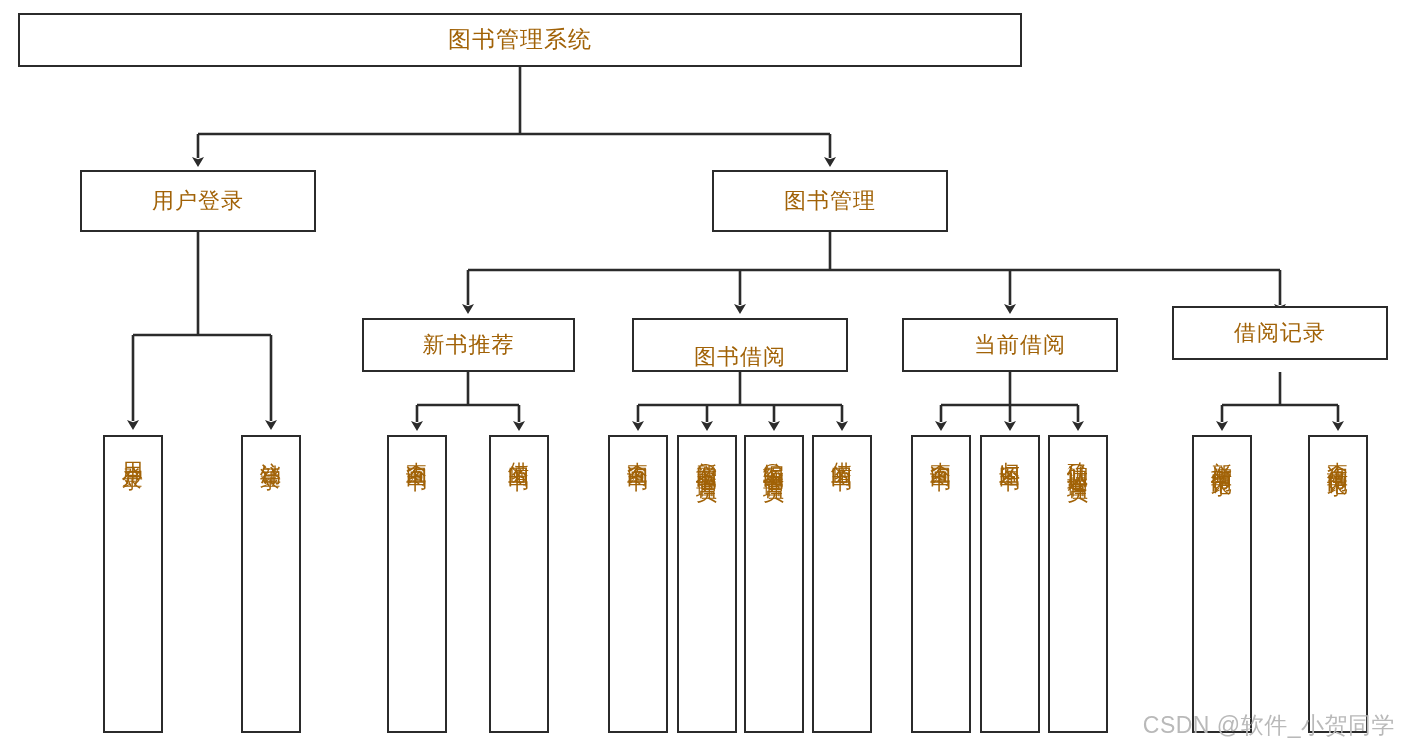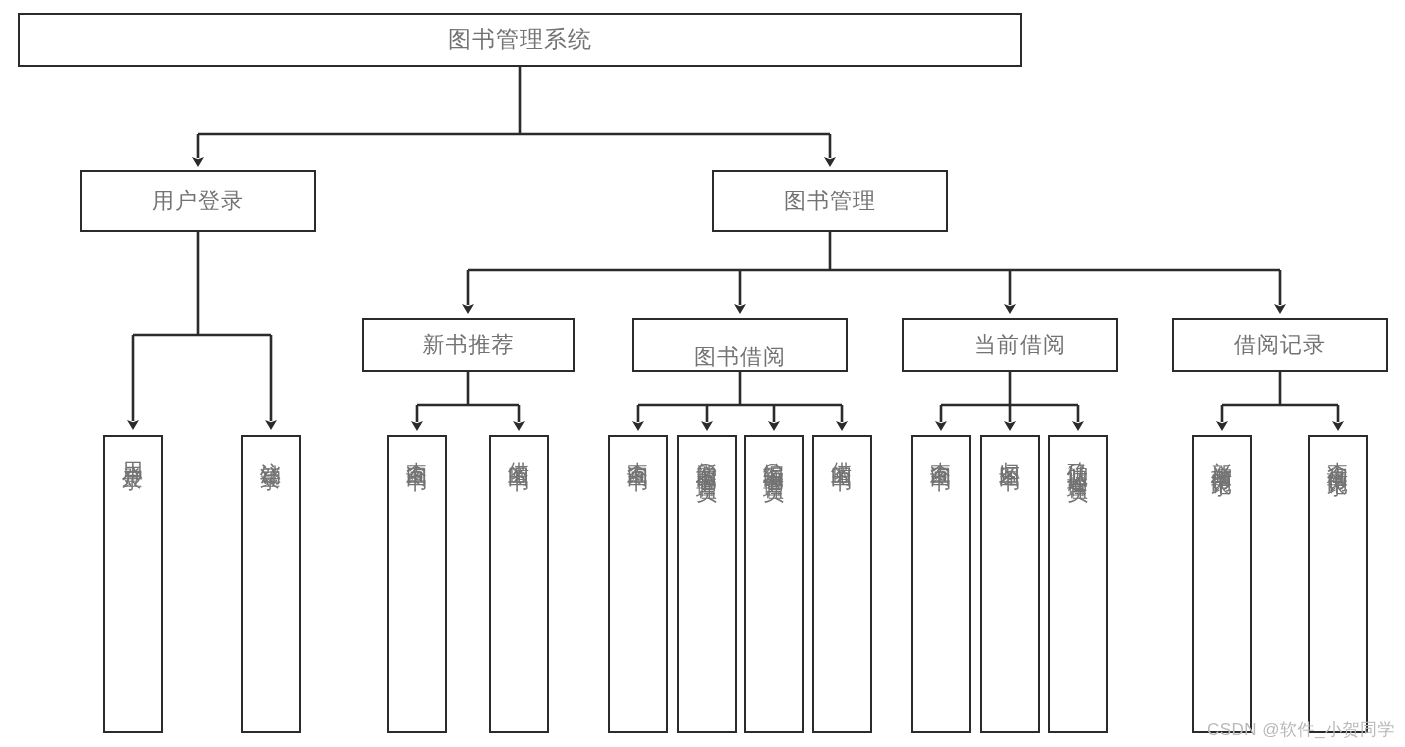--- a/index.html
+++ b/index.html
@@ -29,21 +29,21 @@
     position: absolute;
     box-sizing: border-box;
     background: #ffffff;
     border: 2px solid #2b2b2b;
     display: flex;
     align-items: center;
     justify-content: center;
     overflow: hidden;
   }
   .node-label {
-    color: #737373;
+    color: #a16207;
     font-size: 22px;
     line-height: 1.18;
     letter-spacing: 1px;
     white-space: nowrap;
     text-align: center;
   }
   .node-box.vertical {
     align-items: flex-start;
     padding-top: 8px;
   }
@@ -56,21 +56,21 @@
     white-space: nowrap;
   }
   .node-box.root .node-label {
     font-size: 23px;
   }
   #watermark {
     position: absolute;
     right: 10px;
     bottom: 6px;
     color: #b9b9b9;
-    font-size: 17px;
+    font-size: 23px;
     letter-spacing: 0.5px;
     white-space: nowrap;
     pointer-events: none;
   }
 </style>
 </head>
 <body>
 
 <div id="canvas">
 
@@ -137,21 +137,21 @@
 
   <div class="node-box" style="left:712px; top:170px; width:236px; height:62px;">
     <span class="node-label">图书管理</span>
   </div>
   <div class="node-box" style="left:632px; top:318px; width:216px; height:54px;align-items:flex-end;">
     <span class="node-label">图书借阅</span>
   </div>
   <div class="node-box" style="left:902px; top:318px; width:216px; height:54px;padding-left:20px;">
     <span class="node-label">当前借阅</span>
   </div>
-  <div class="node-box" style="left:1172px; top:318px; width:216px; height:54px;">
+  <div class="node-box" style="left:1172px; top:306px; width:216px; height:54px;">
     <span class="node-label">借阅记录</span>
   </div>
 
   <div class="node-box vertical" style="left:103px; top:435px; width:60px; height:298px;">
     <span class="node-label">用户登录</span>
   </div>
   <div class="node-box vertical" style="left:241px; top:435px; width:60px; height:298px;">
     <span class="node-label">注销登录</span>
   </div>
 

